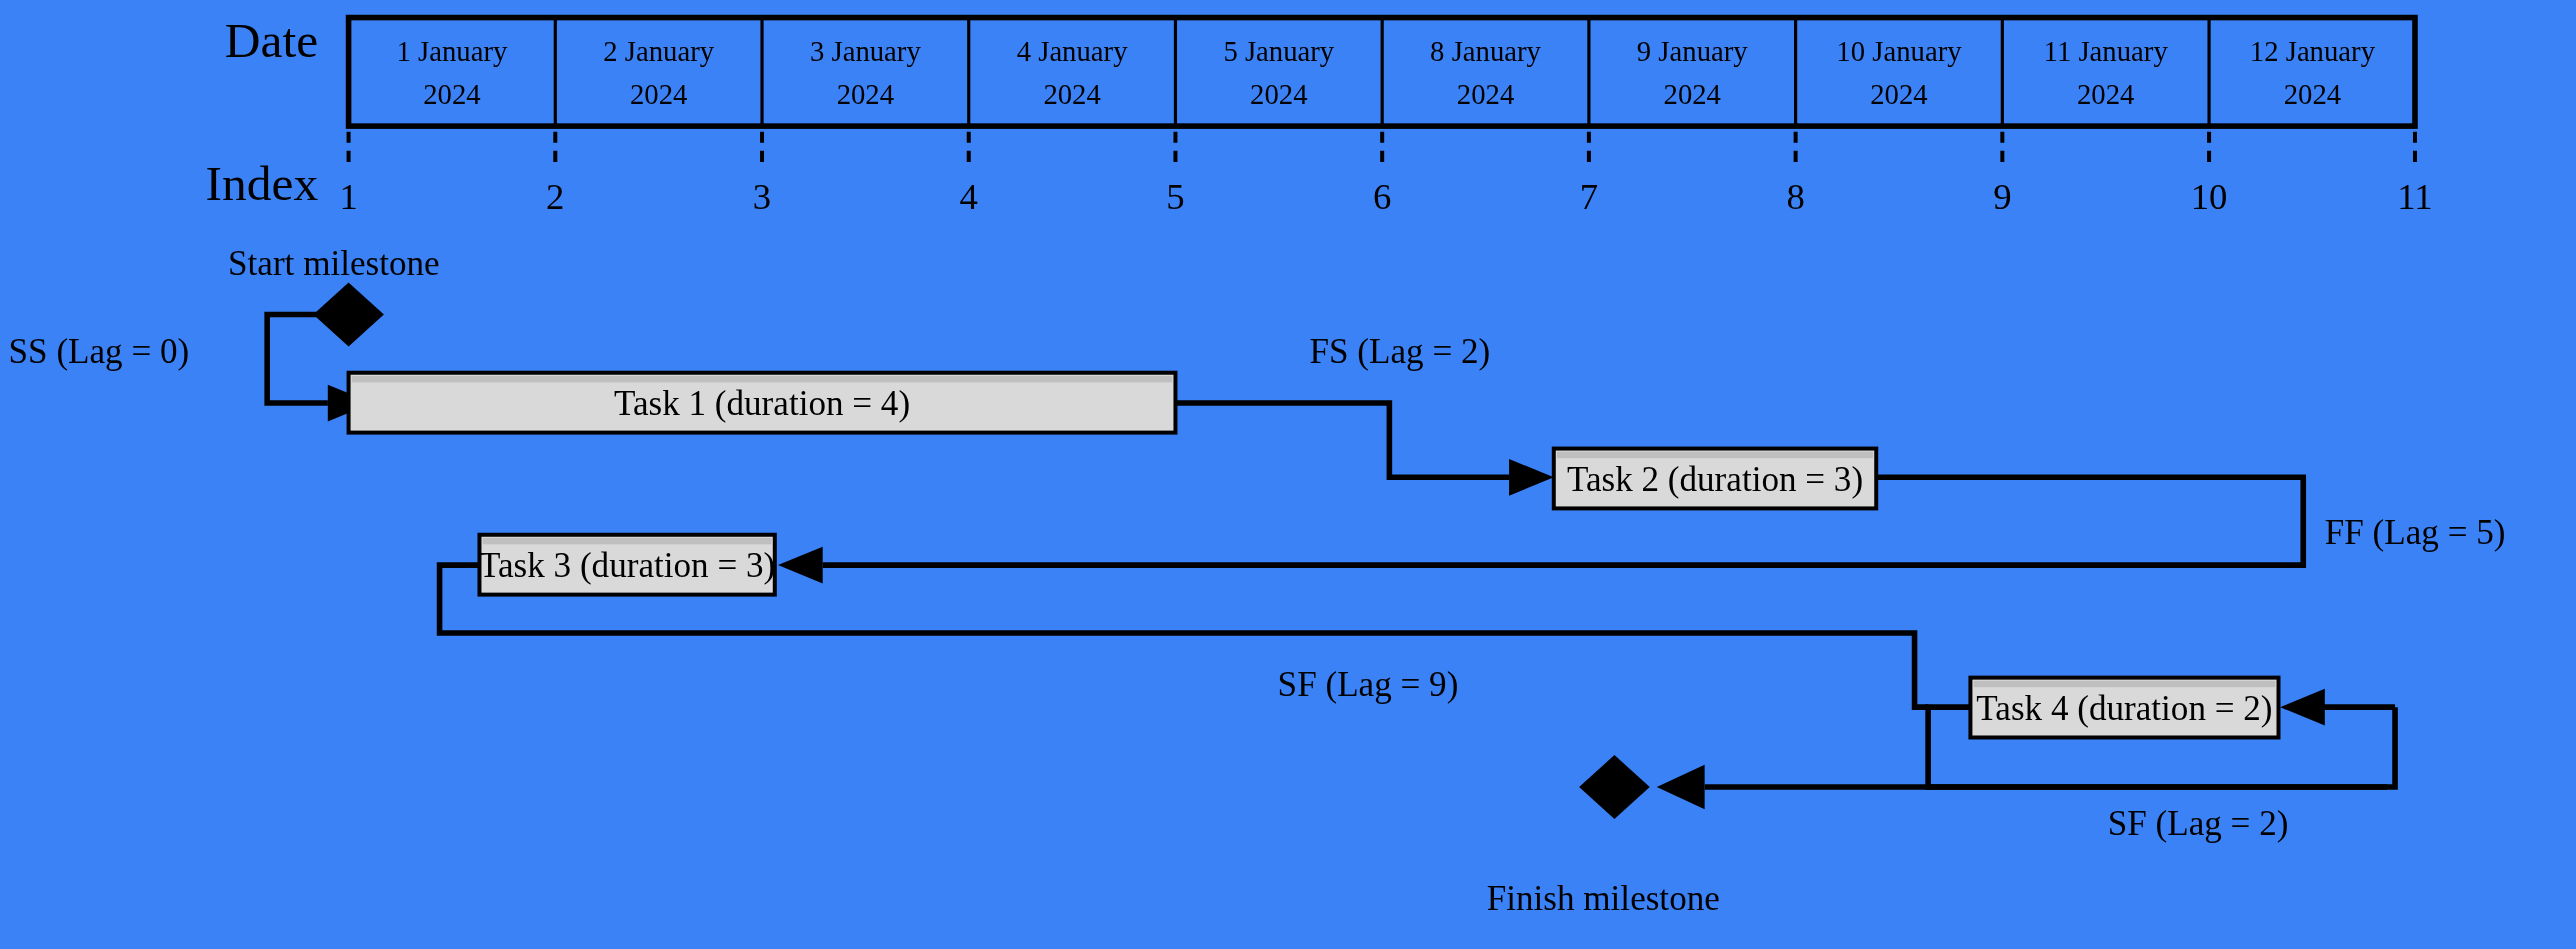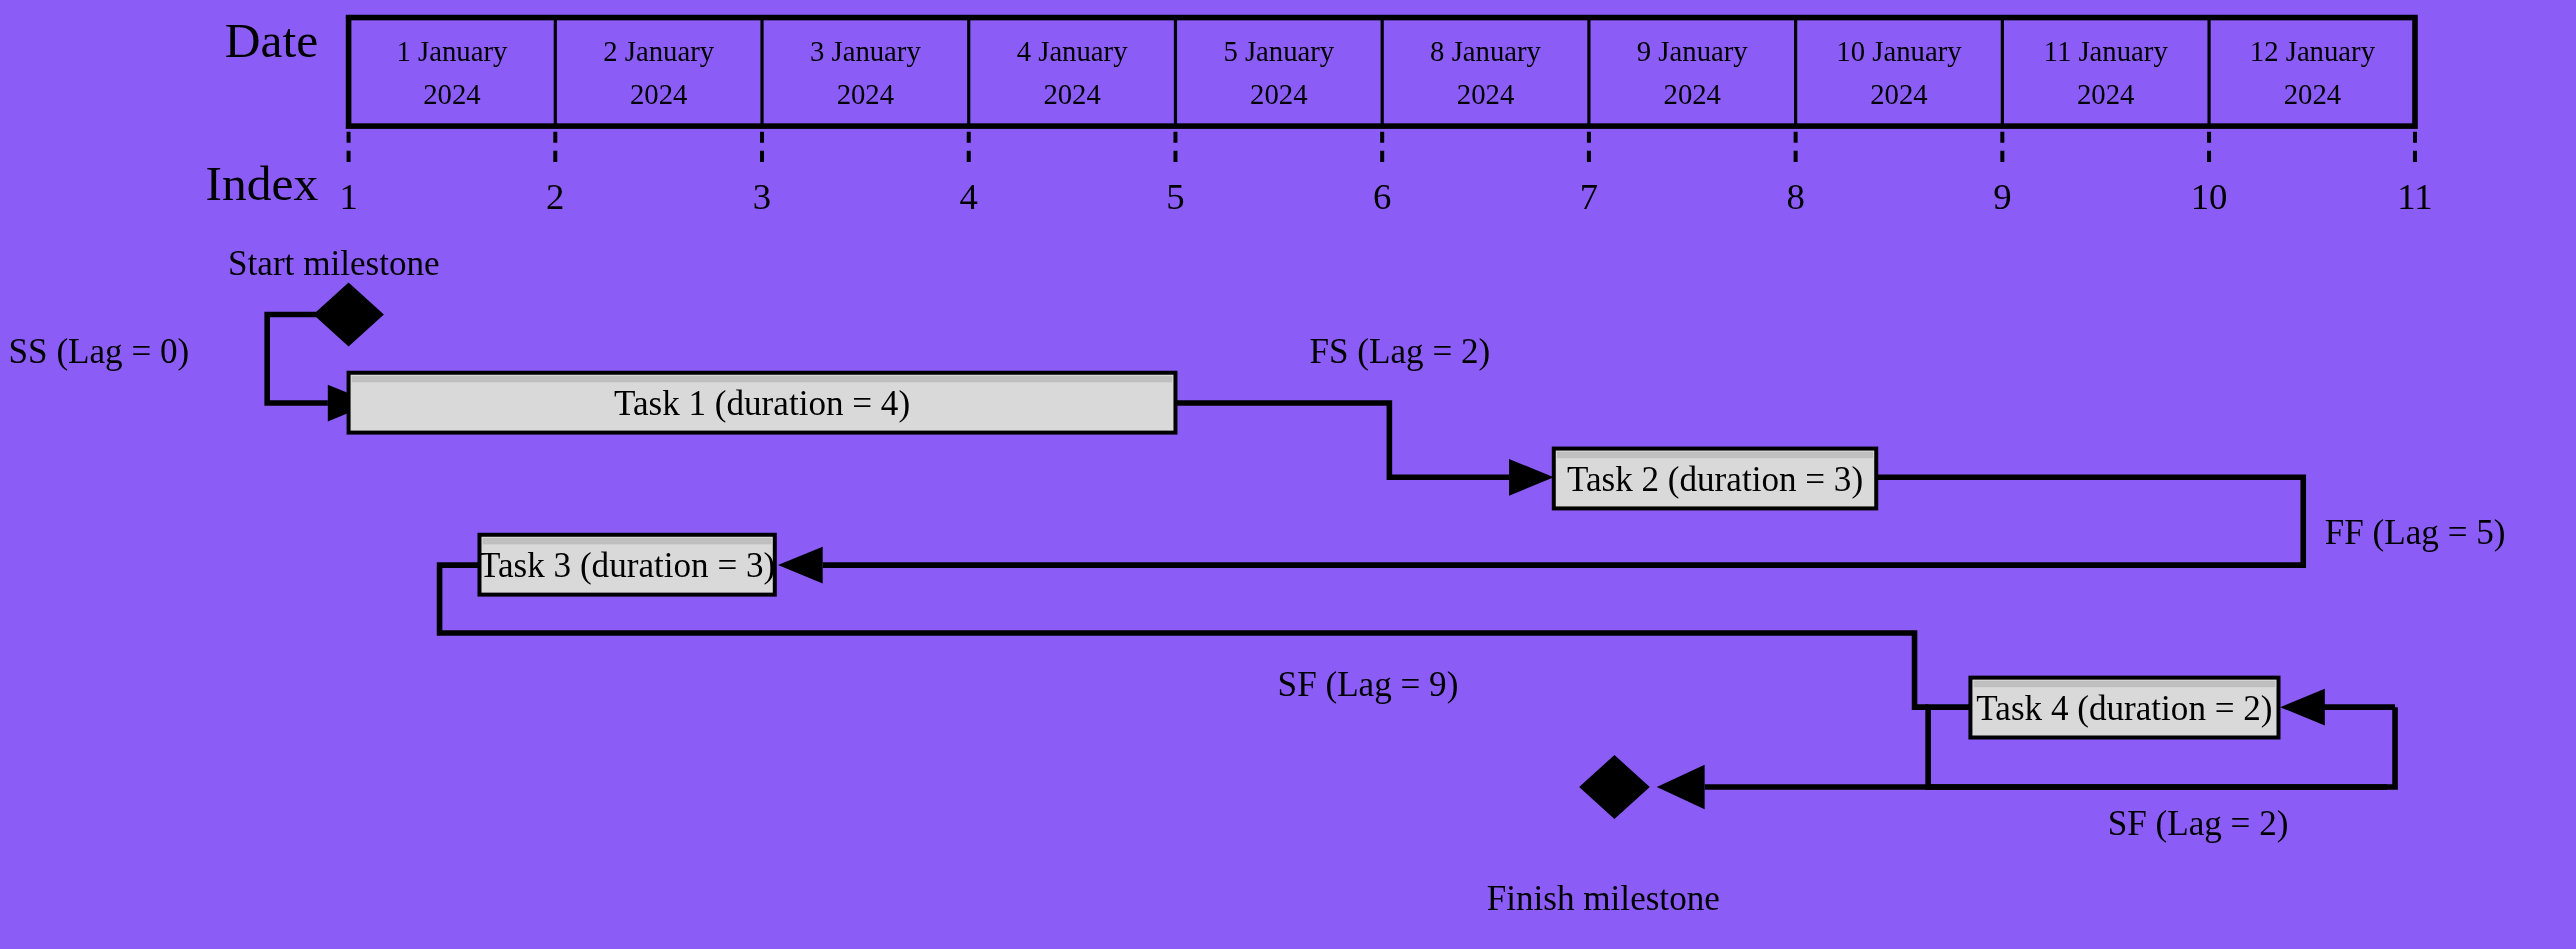--- a/index.html
+++ b/index.html
@@ -7,21 +7,21 @@
     padding: 0;
     background: #ffffff;
   }
   body {
     font-family: "Liberation Serif", "DejaVu Serif", serif;
   }
   #stage {
     position: relative;
     width: 2576px;
     height: 949px;
-    background: #8b5cf6;
+    background: #3b82f6;
     overflow: hidden;
   }
   #gantt-svg {
     position: absolute;
     top: 0; left: 0;
     width: 2576px;
     height: 949px;
     display: block;
   }
   text { fill: #000000; }

